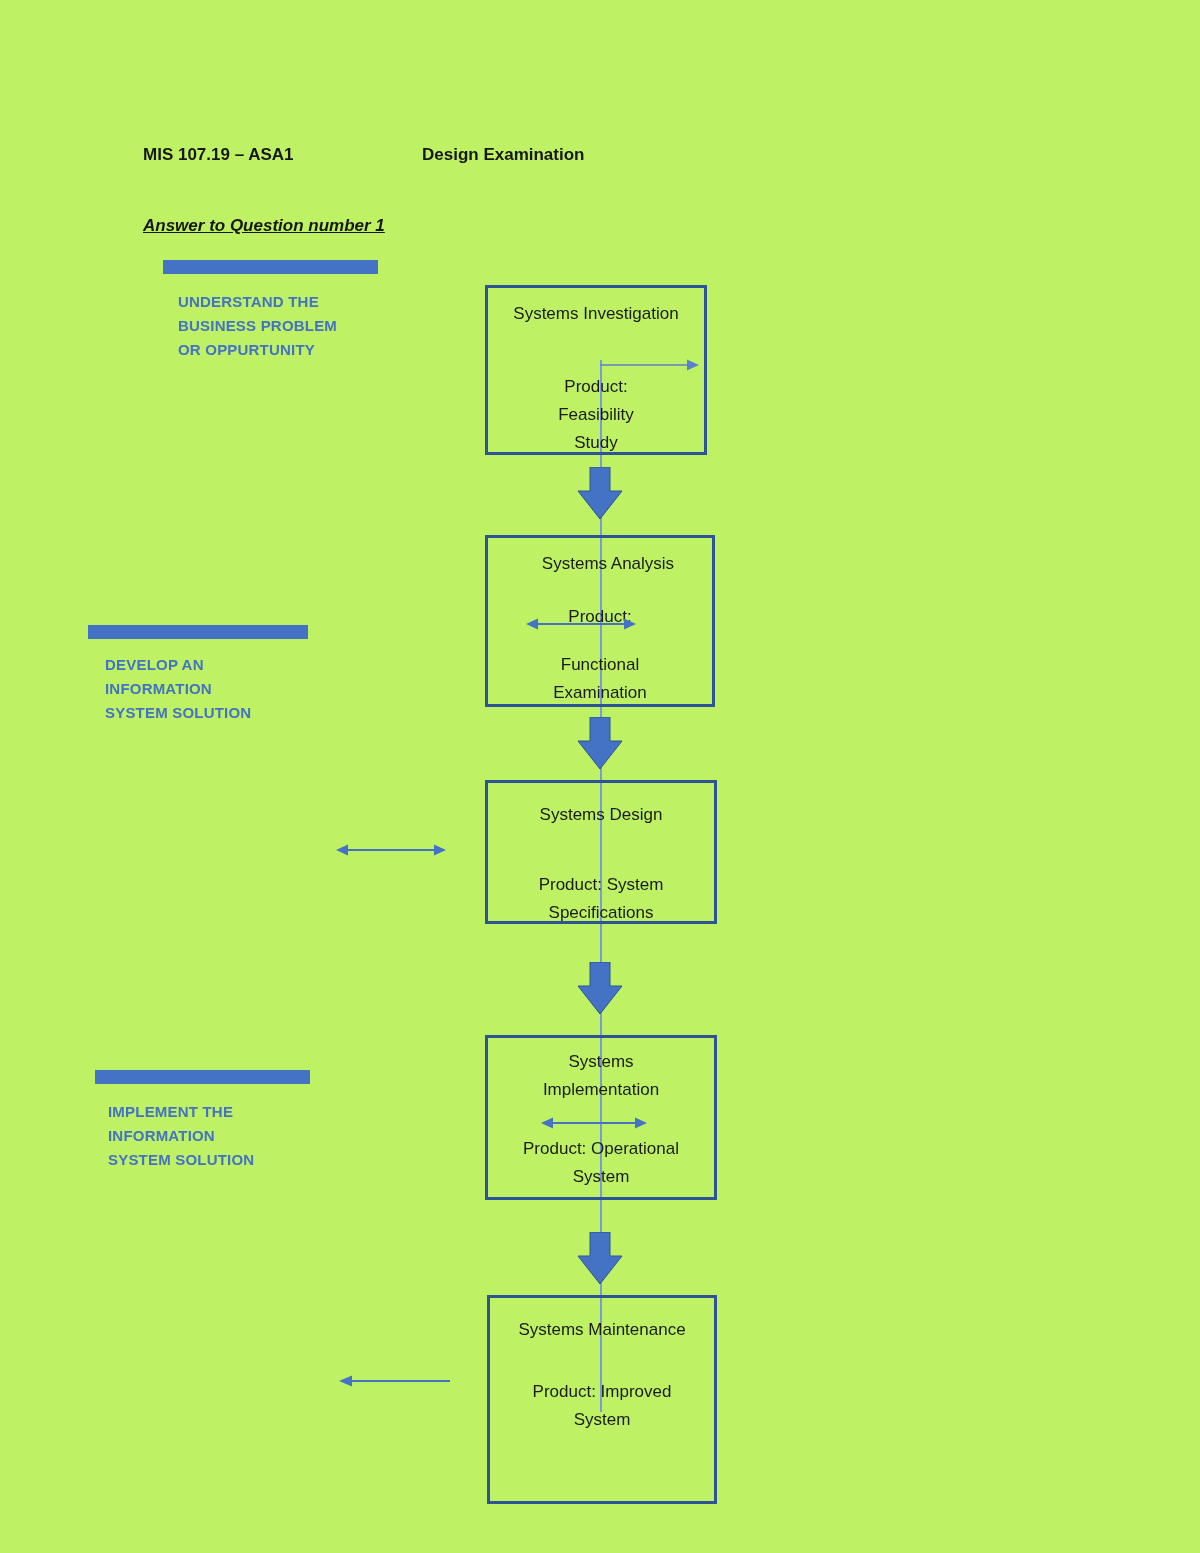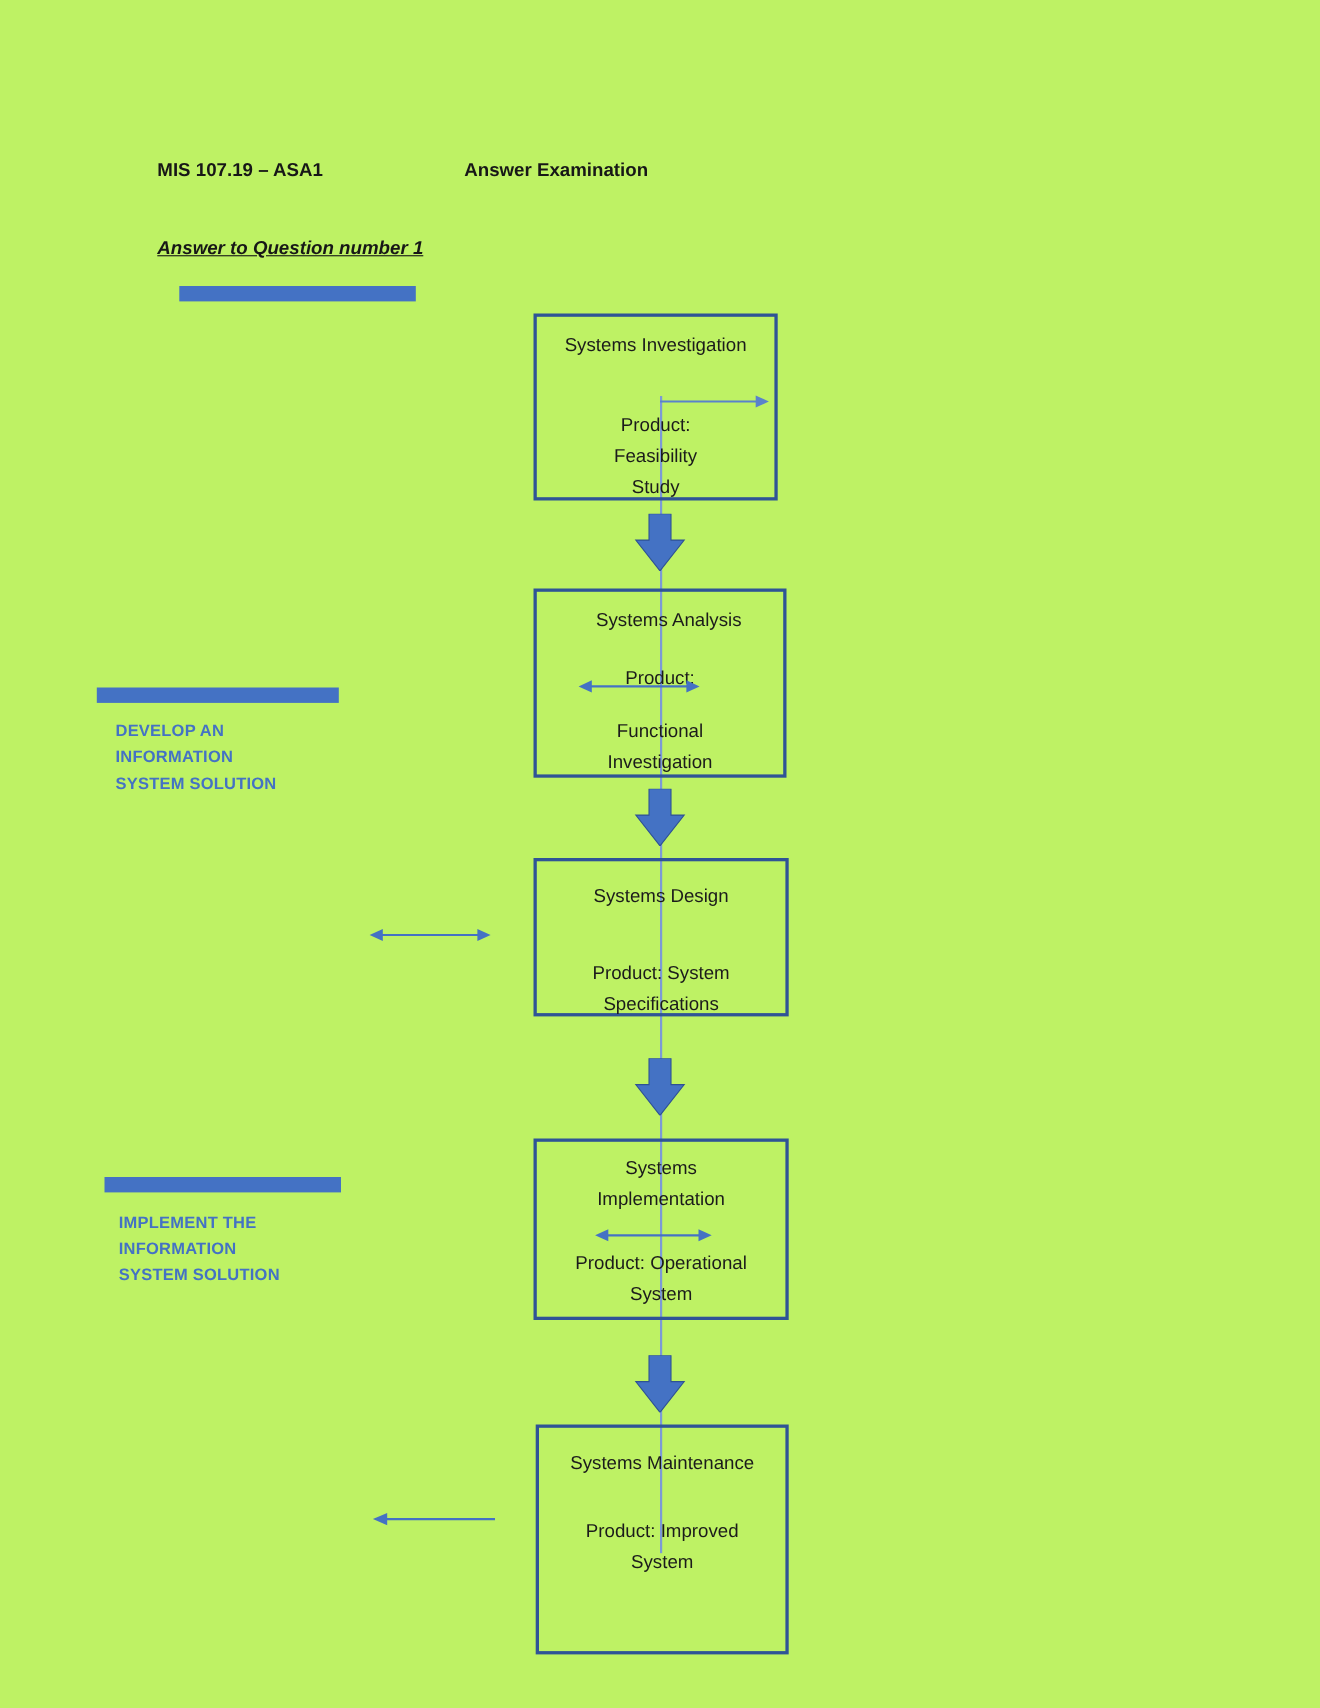--- a/index.html
+++ b/index.html
@@ -29,27 +29,30 @@
   .vline { width:2px; background:#7C9AD6; z-index:1; }
   .arrow-layer { z-index:2; }
   svg { display:block; }
 </style>
 </head>
 <body>
 
 <div class="page">
 
   <div class="abs doc-bold" style="left:143px; top:145px;">MIS 107.19 – ASA1</div>
-  <div class="abs doc-bold" style="left:422px; top:145px;">Answer Examination</div>
+  <div class="abs doc-bold" style="left:422px; top:145px;">Design Examination</div>
 
   <div class="abs answer-heading" style="left:143px; top:216px;">Answer to Question number 1</div>
 
   <div class="abs vline" style="left:600px; top:360px; height:1052px;"></div>
 
   <div class="abs phase-bar" style="left:163px; top:260px; width:215px;"></div>
+  <div class="abs phase-label" style="left:178px; top:290px; width:220px;">UNDERSTAND THE
+BUSINESS PROBLEM
+OR OPPURTUNITY</div>
 
   <div class="abs phase-bar" style="left:88px; top:625px; width:220px;"></div>
   <div class="abs phase-label" style="left:105px; top:653px; width:220px;">DEVELOP AN
 INFORMATION
 SYSTEM SOLUTION</div>
 
   <div class="abs phase-bar" style="left:95px; top:1070px; width:215px;"></div>
   <div class="abs phase-label" style="left:108px; top:1100px; width:220px;">IMPLEMENT THE
 INFORMATION
 SYSTEM SOLUTION</div>
@@ -71,21 +74,21 @@
   <div class="abs arrow-layer" style="left:576px; top:467px;">
     <svg width="48" height="52" viewBox="0 0 48 52">
       <path d="M14 0 H34 V24 H46 L24 52 L2 24 H14 Z" fill="#4472C4" stroke="#2E5294" stroke-width="1"></path>
     </svg>
   </div>
 
   <div class="abs stage-box" style="left:485px; top:535px; width:230px; height:172px;">
     <div class="stage-title" style="margin-top:12px;padding-left:16px;">Systems Analysis</div>
     <div class="stage-product" style="margin-top:25px;">Product:</div>
     <div class="stage-product" style="margin-top:20px;">Functional
-Investigation</div>
+Examination</div>
   </div>
 
   <div class="abs arrow-layer" style="left:525px; top:617px;">
     <svg width="112" height="14" viewBox="0 0 112 14">
       <line x1="10" y1="7" x2="102" y2="7" stroke="#4472C4" stroke-width="2"></line>
       <polygon points="1,7 13,1.5 13,12.5" fill="#4472C4"></polygon>
       <polygon points="111,7 99,1.5 99,12.5" fill="#4472C4"></polygon>
     </svg>
   </div>
 

